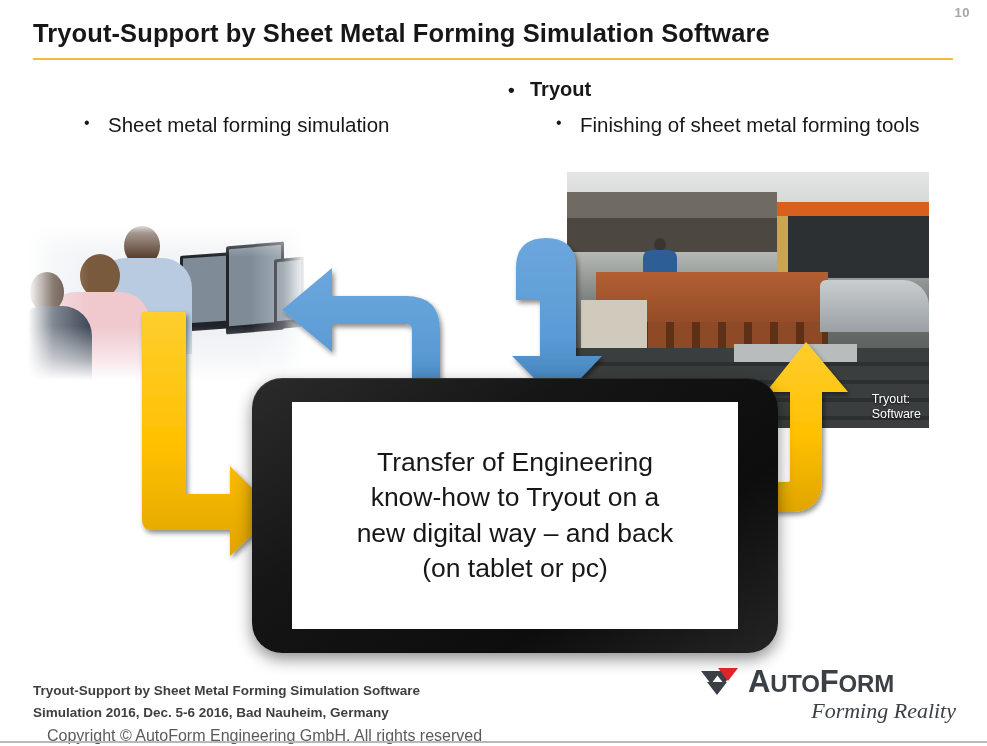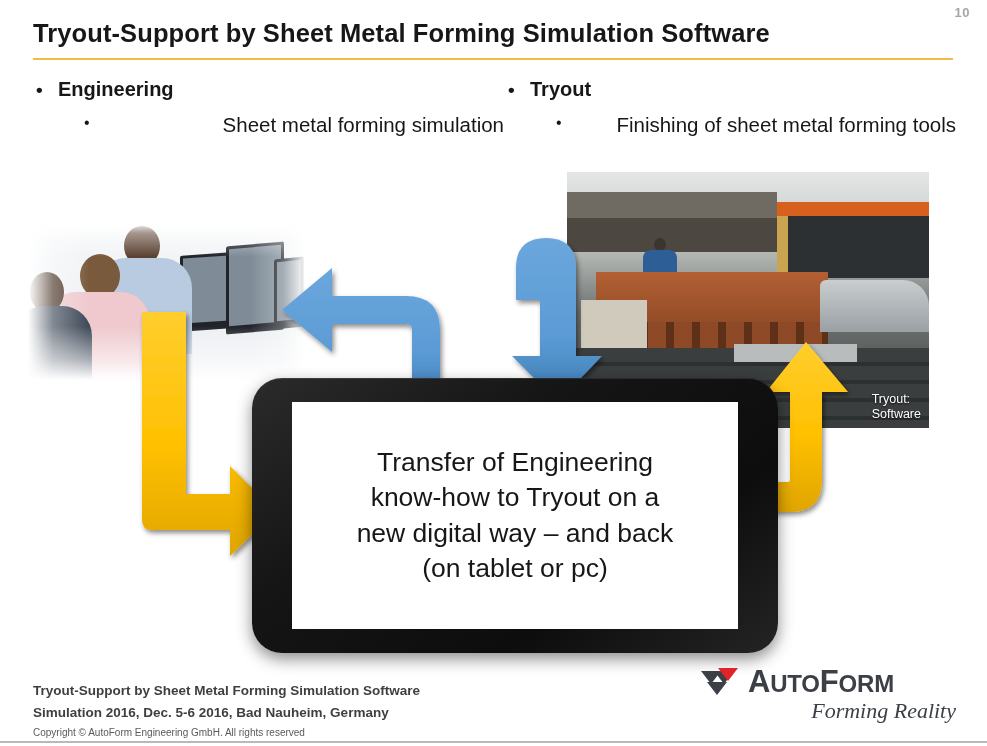--- a/index.html
+++ b/index.html
@@ -38,21 +38,21 @@
     display:inline-block;width:22px;font-size:19px;color:#171717;
     vertical-align:baseline;
   }
   .bullet-l2{
     position:absolute;font-size:20.5px;font-weight:normal;color:#171717;
     line-height:1.28;
   }
   .bullet-l2 .dot{
     position:absolute;left:0;top:1px;font-size:16px;color:#171717;
   }
-  .bullet-l2 .txt{display:block;margin-left:24px;text-align:right;}
+  .bullet-l2 .txt{display:block;margin-left:24px;}
 
   #eng-head{left:36px;top:78px;}
   #eng-sub{left:84px;top:112px;width:420px;}
   #try-head{left:508px;top:78px;}
   #try-sub{left:556px;top:112px;width:400px;}
 
   
   .photo{position:absolute;overflow:hidden;}
 
   
@@ -111,21 +111,21 @@
   }
 
   
   .footer-line1,.footer-line2{
     position:absolute;left:33px;font-size:13.5px;font-weight:bold;color:#3f3f3f;
     white-space:nowrap;
   }
   .footer-line1{top:683px;}
   .footer-line2{top:705px;}
   .footer-copy{
-    position:absolute;left:33px;top:727px;font-size:10px;color:#5a5a5a;
+    position:absolute;left:47px;top:727px;font-size:16px;color:#5a5a5a;
     white-space:nowrap;
   }
   .footer-rule{
     position:absolute;left:0;top:741px;width:987px;height:2px;background:#b9b9b9;
   }
 
   
   #logo{position:absolute;left:700px;top:666px;width:258px;height:62px;}
   #logo-word{
     position:absolute;left:48px;top:-2px;
@@ -141,23 +141,20 @@
 </style>
 </head>
 <body>
 
 <div id="slide">
 
   <div class="page-num">10</div>
   <div class="slide-title">Tryout-Support by Sheet Metal Forming Simulation Software</div>
   <div class="title-rule"></div>
 
-  <div class="bullet-l1" id="eng-head">
-    <span class="dot">•</span><span>Engineering</span>
-  </div>
   <div class="bullet-l2" id="eng-sub">
     <span class="dot">•</span>
     <span class="txt">Sheet metal forming simulation</span>
   </div>
 
   <div class="bullet-l1" id="try-head">
     <span class="dot">•</span><span>Tryout</span>
   </div>
   <div class="bullet-l2" id="try-sub">
     <span class="dot">•</span>

